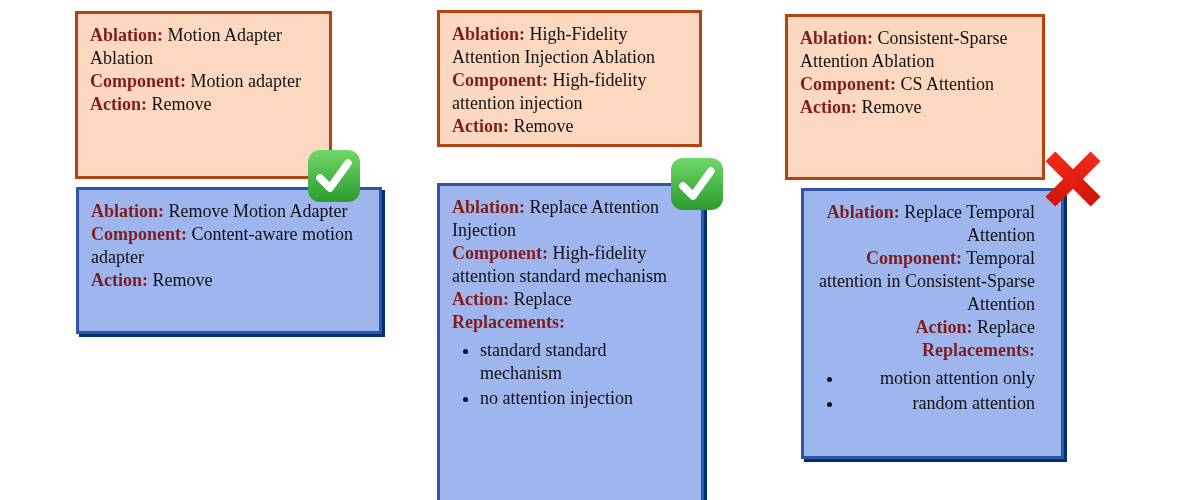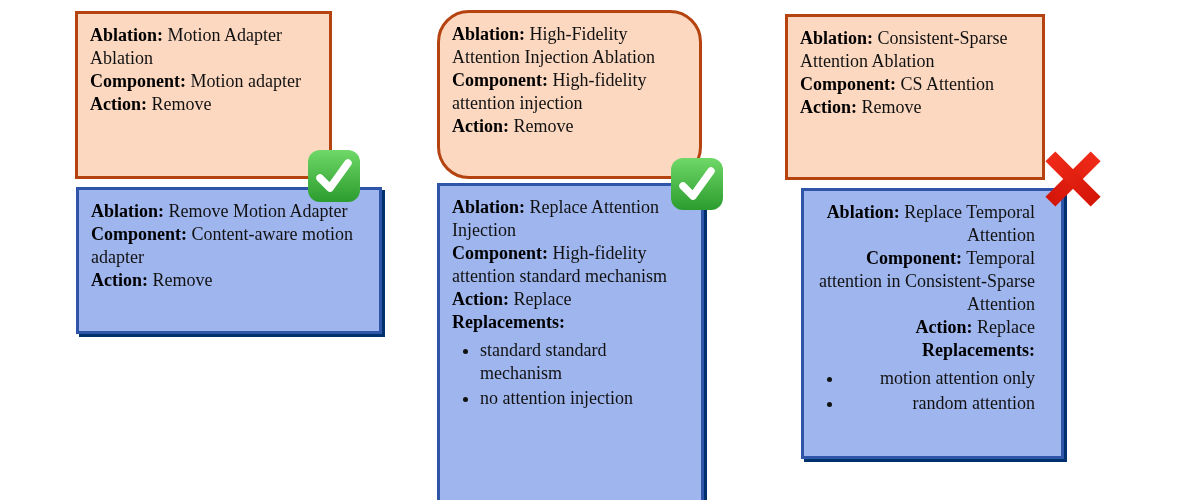--- a/index.html
+++ b/index.html
@@ -22,35 +22,35 @@
   .box.spec {
     background: var(--spec-box-fill, #fcd8c1);
     border: 3px solid var(--spec-box-border, #b5430f);
   }
   .box.plan {
     background: var(--plan-box-fill, #9fb5ee);
     border: 3px solid var(--plan-box-border, #2e55a8);
     box-shadow: 3px 3px 0 var(--plan-box-shadow, #00306e);
   }
   .field { margin: 0; }
-  .lbl { font-weight: bold; color: #000000; }
+  .lbl { font-weight: bold; color: #7f1d1d; }
   ul.repl {
     margin: 5px 0 0 0;
     padding-left: 28px;
     list-style-type: disc;
   }
   ul.repl li { margin: 0; }
   ul.repl li + li { margin-top: 2px; }
 
   
   .c1-spec { left: 75px;  top: 11px;  width: 257px; height: 168px; }
   .c1-plan { left: 76px;  top: 187px; width: 306px; height: 147px; }
   .c1-mark { left: 306px; top: 148px; }
   
-  .c2-spec { left: 437px; top: 10px;  width: 265px; height: 169px; border-radius: 32px; }
+  .c2-spec { left: 437px; top: 10px;  width: 265px; height: 137px; }
   .c2-plan { left: 437px; top: 183px; width: 267px; height: 332px; }
   .c2-mark { left: 669px; top: 156px; }
   
   .c3-spec { left: 785px; top: 14px;  width: 260px; height: 166px; }
   .c3-plan { left: 801px; top: 188px; width: 263px; height: 271px; text-align: right; }
   .c3-mark { left: 1045px; top: 151px; }
 
   .mark { position: absolute; width: 56px; height: 56px; }
 </style>
 </head>

